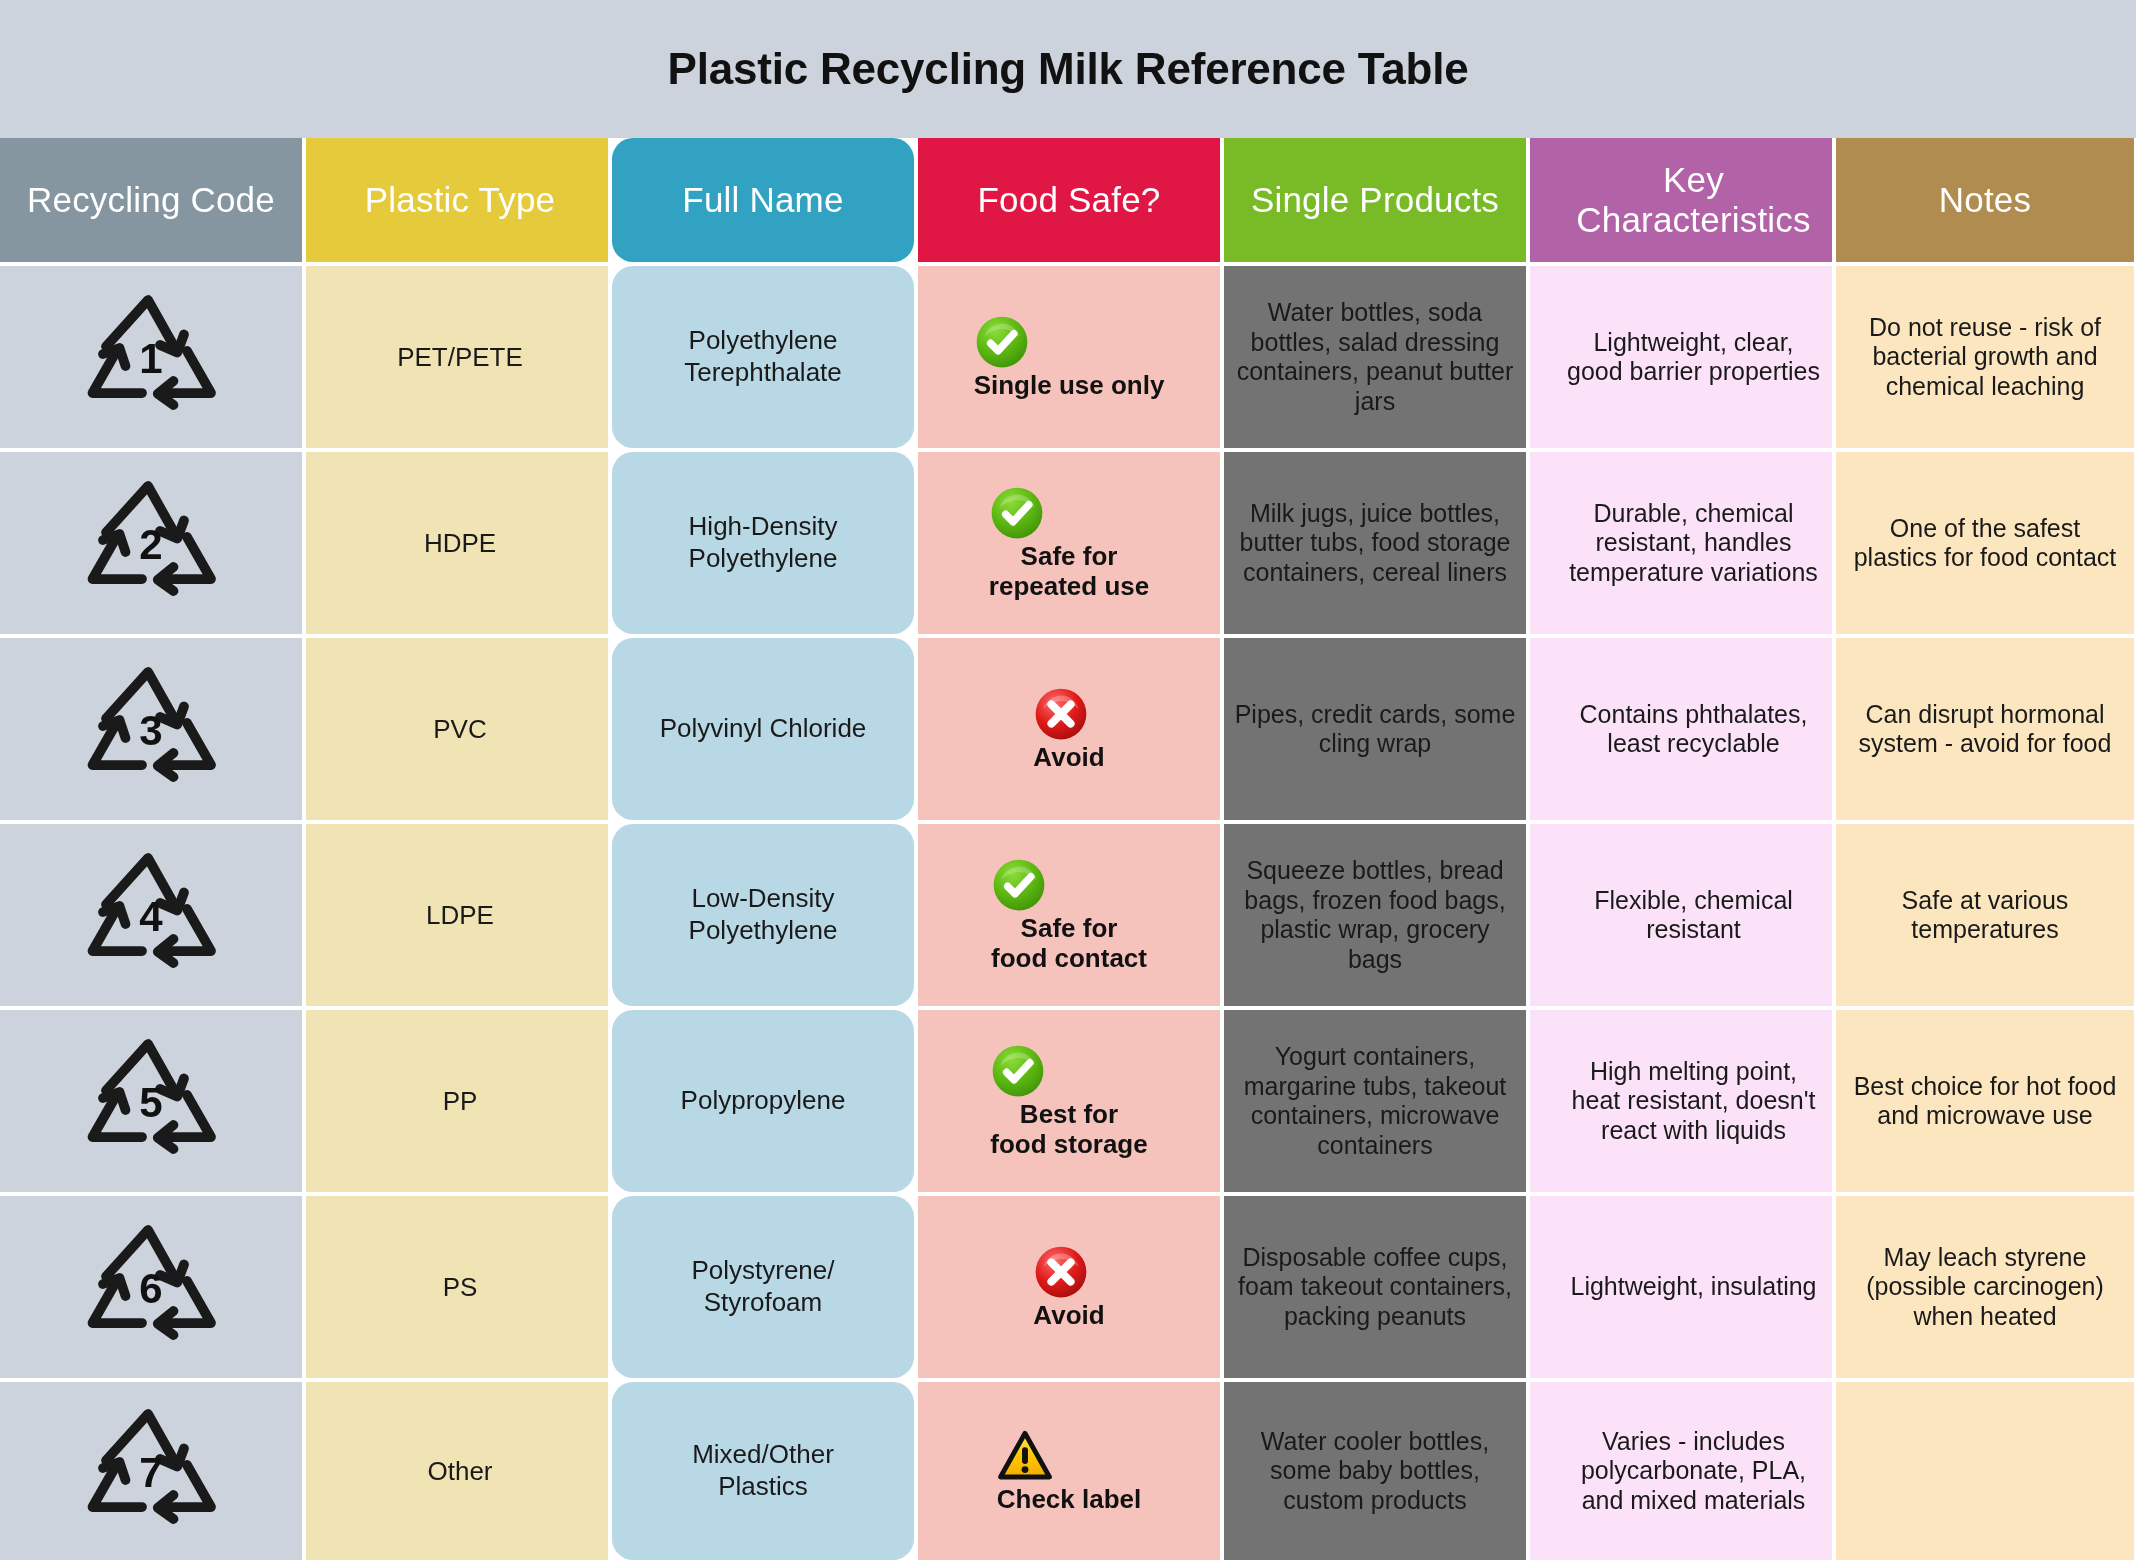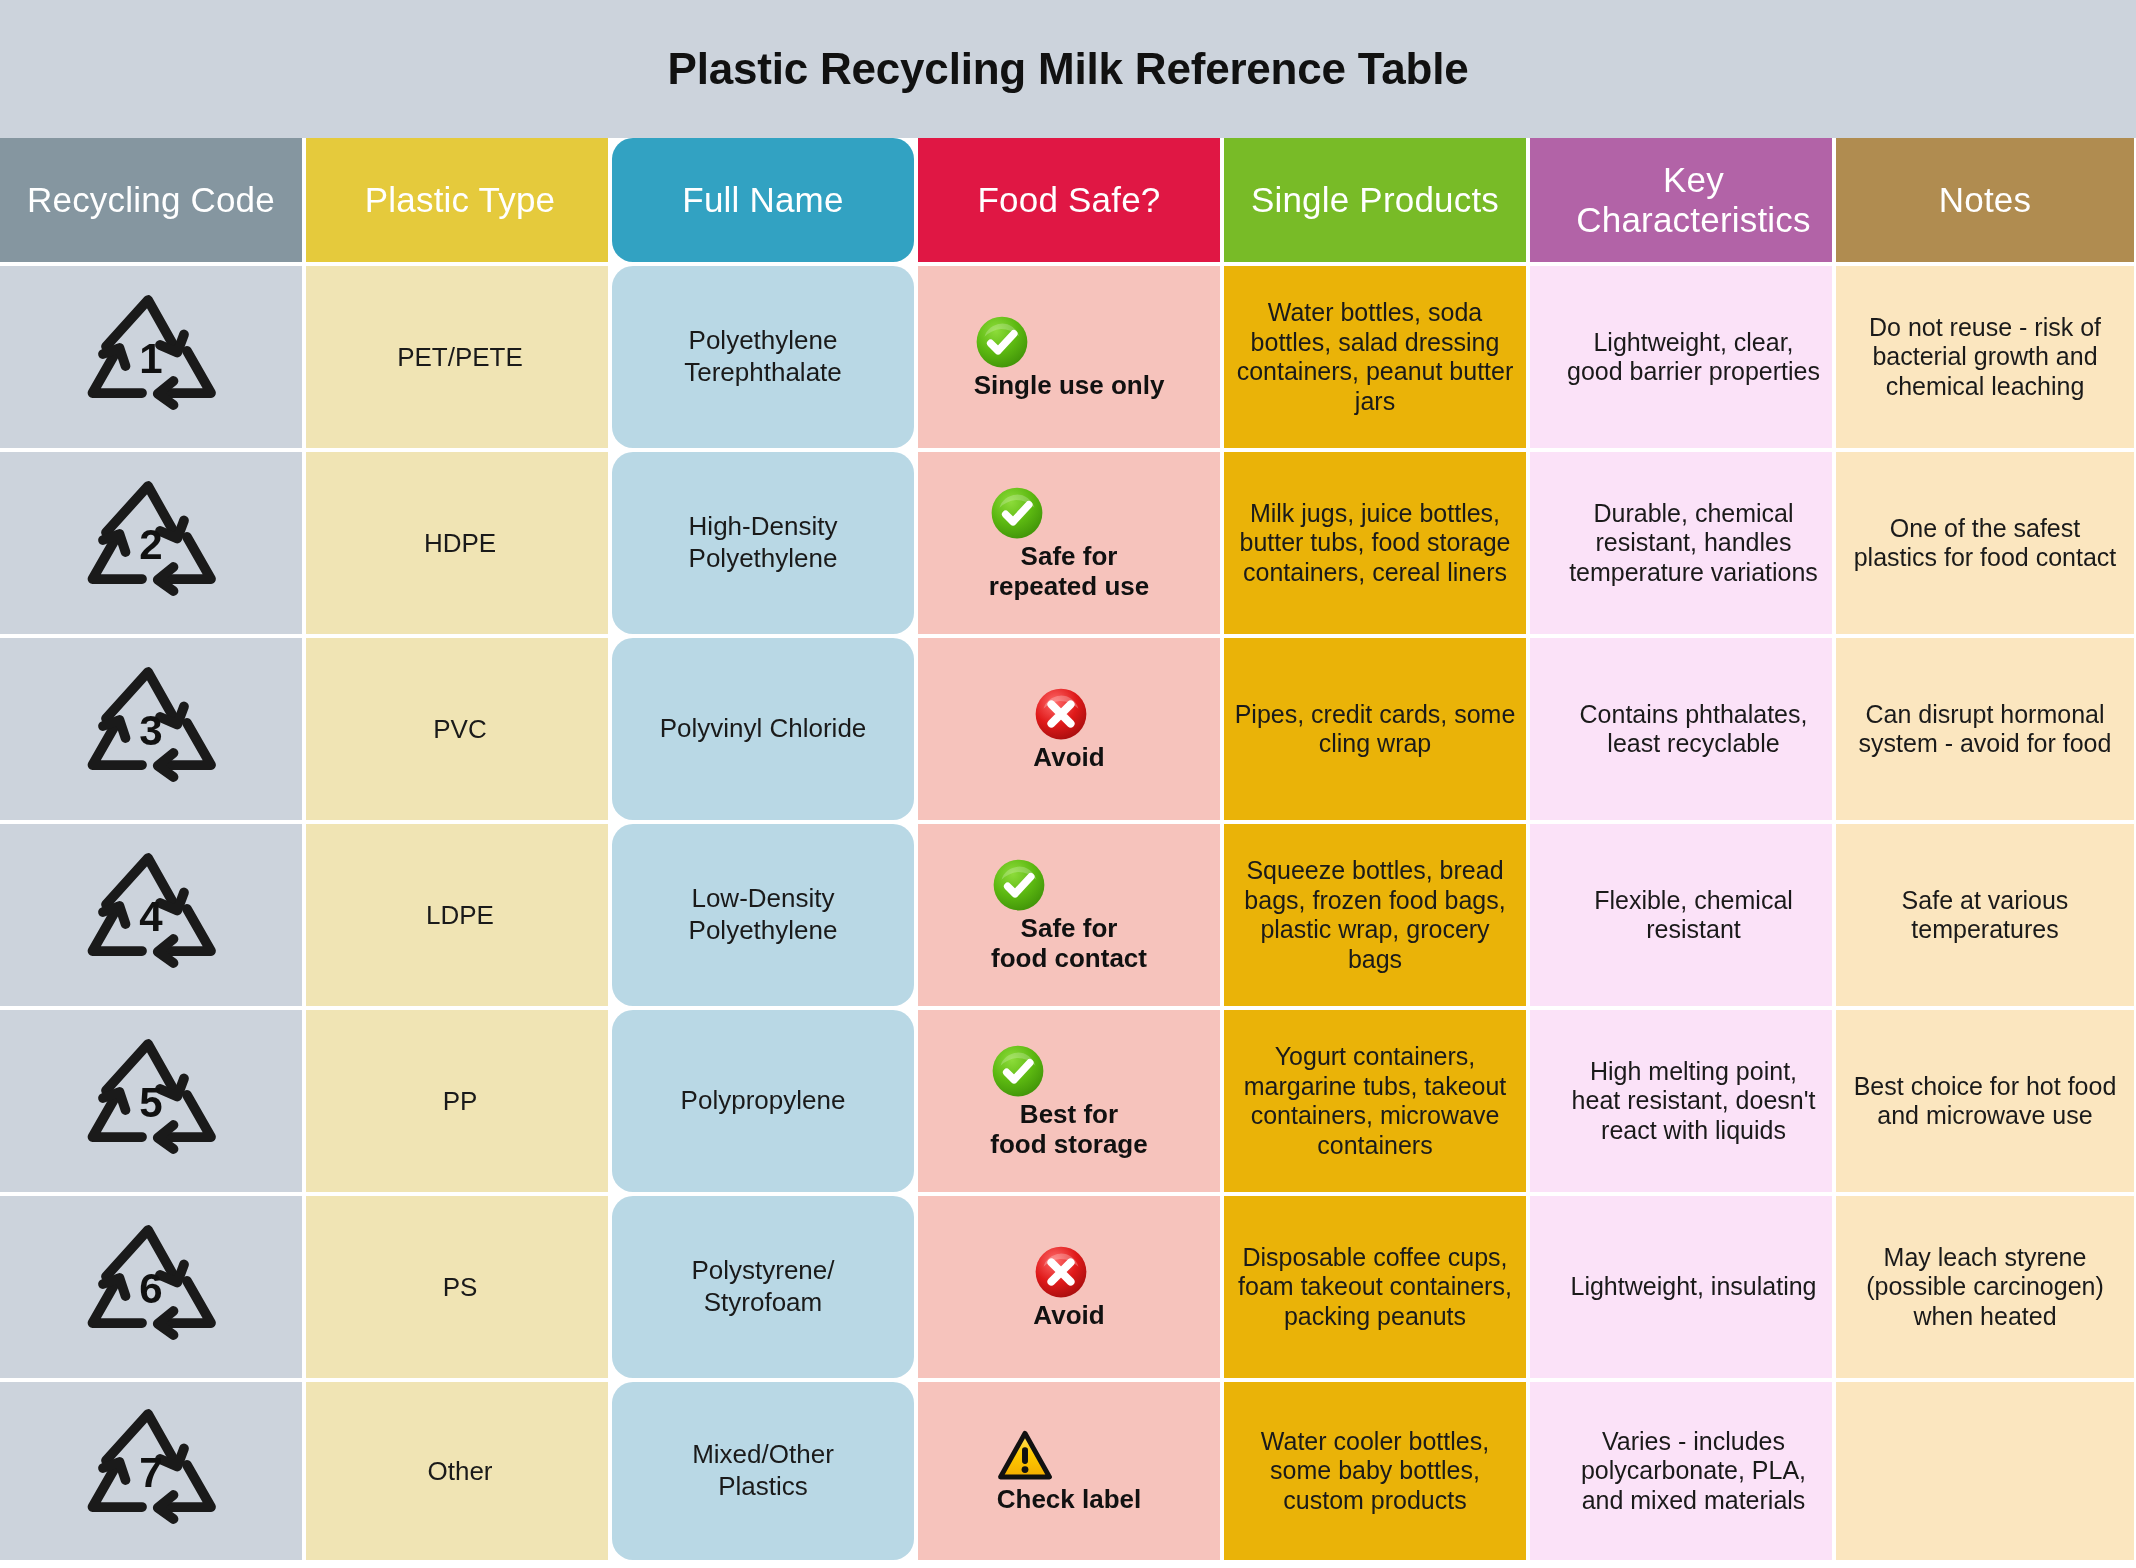--- a/index.html
+++ b/index.html
@@ -74,21 +74,21 @@
   }
 
   
   .data-row { flex: 0 0 182px; height: 182px; }
   .data-row:last-child { flex: 0 0 178px; height: 178px; }
 
   .cell-code      { background: #ccd3dc; }
   .cell-type      { background: #f0e4b4; color: #1a1a1a; font-size: 26px; }
   .cell-fullname  { background: #b9d8e5; color: #1a1a1a; font-size: 26px; line-height: 1.22; }
   .cell-foodsafe  { background: #f6c3bc; }
-  .cell-products  { background: #eab308; color: #1a1a1a; font-size: 25px; line-height: 1.18; }
+  .cell-products  { background: #737373; color: #1a1a1a; font-size: 25px; line-height: 1.18; }
   .cell-chars     { background: #fbe2f8; color: #1a1a1a; font-size: 25px; line-height: 1.18; }
   .cell-notes     { background: #fbe6bf; color: #1a1a1a; font-size: 25px; line-height: 1.18; }
 
   .foodsafe-inner {
     display: flex;
     flex-direction: column;
     justify-content: center;
     gap: 1px;
   }
   .foodsafe-label {

